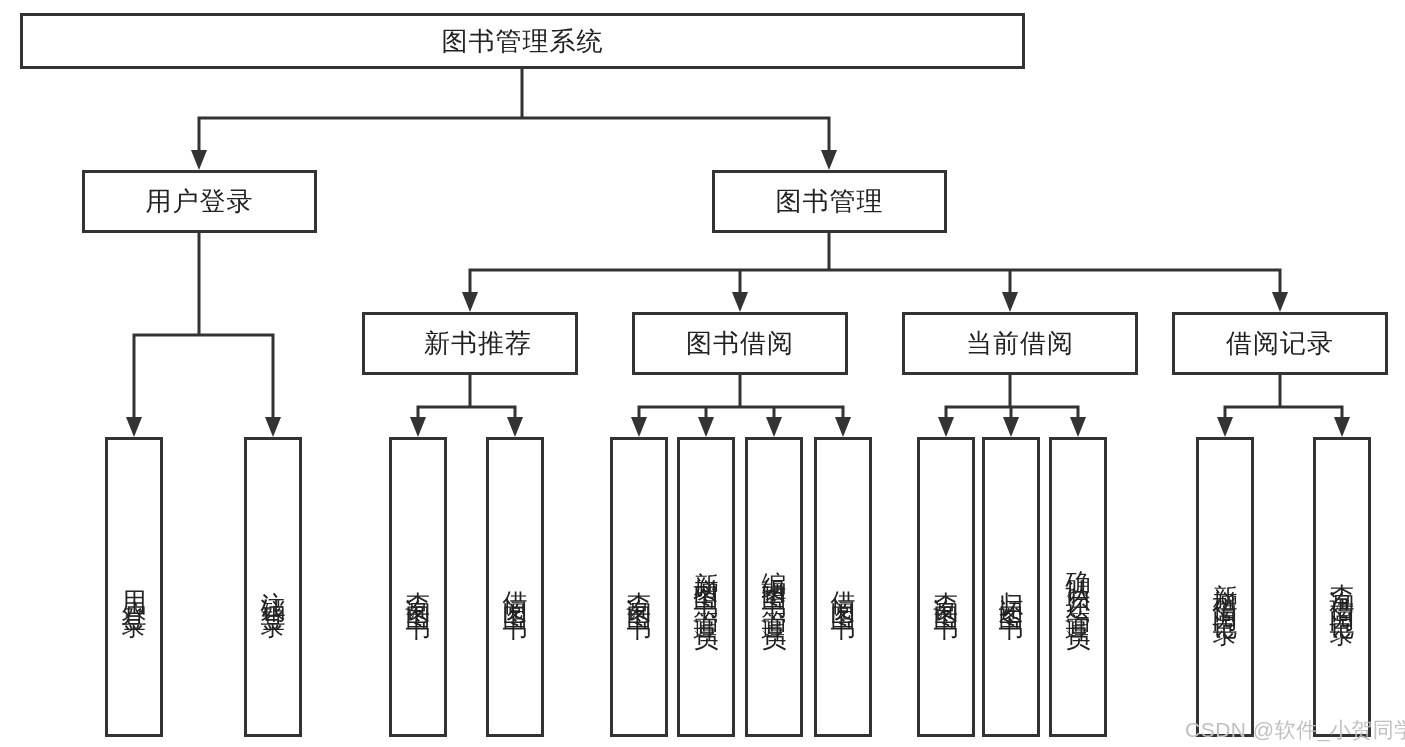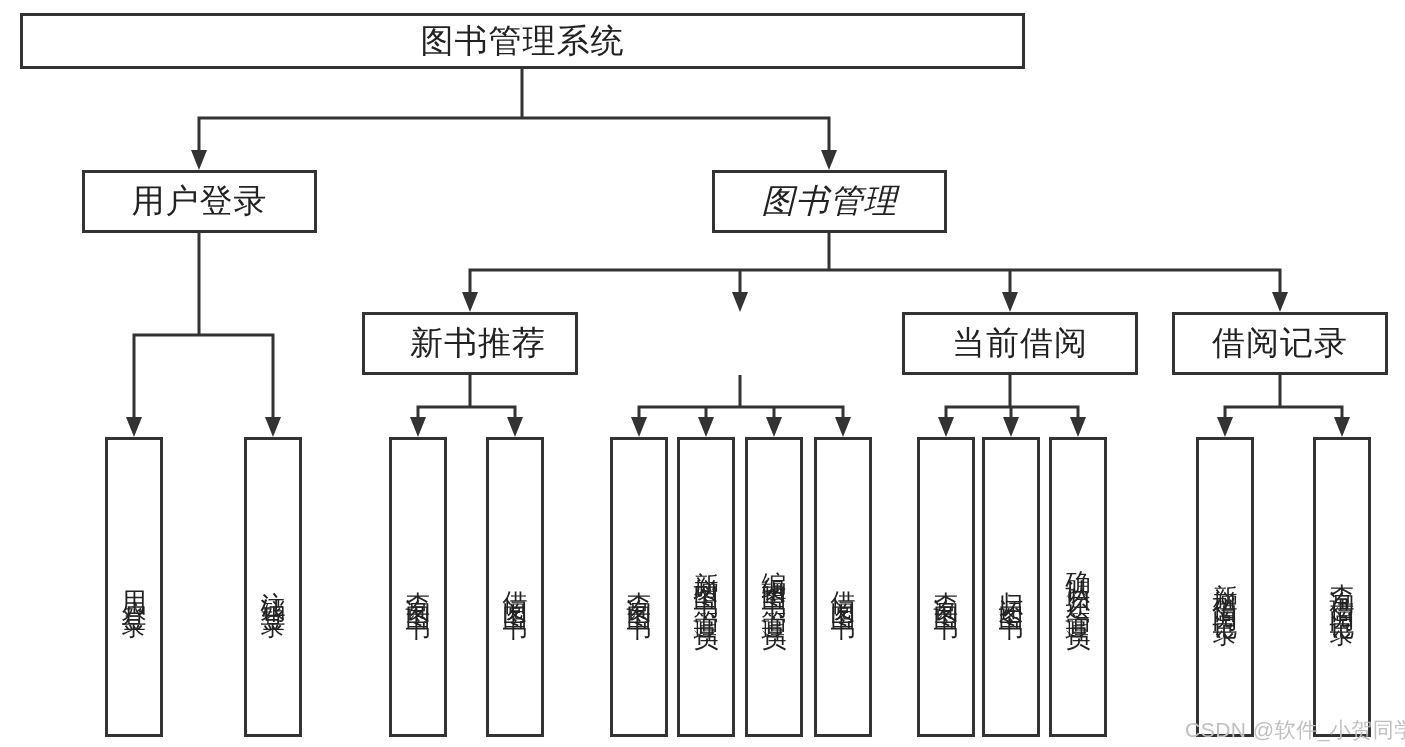--- a/index.html
+++ b/index.html
@@ -18,21 +18,21 @@
     width: 1405px; height: 747px;
   }
   .hbox {
     position: absolute;
     box-sizing: border-box;
     border: 3px solid #333333;
     background: #ffffff;
     display: flex;
     align-items: center;
     justify-content: center;
-    font-size: 33px;
+    font-size: 26px;
     letter-spacing: 1px;
     z-index: 2;
   }
   .vbox {
     position: absolute;
     box-sizing: border-box;
     border: 3px solid #333333;
     background: #ffffff;
     top: 437px;
     height: 300px;
@@ -106,26 +106,29 @@
     </g>
   </svg>
 
   <div class="hbox" style="left:20px; top:13px; width:1005px; height:56px;">
     <span>图书管理系统</span>
   </div>
 
   <div class="hbox" style="left:82px; top:170px; width:235px; height:63px;">
     <span>用户登录</span>
   </div>
-  <div class="hbox" style="left:712px; top:170px; width:235px; height:63px;font-style:italic;">
+  <div class="hbox" style="left:712px; top:170px; width:235px; height:63px;">
     <span>图书管理</span>
   </div>
 
   <div class="hbox" style="left:362px; top:312px; width:216px; height:63px;padding-left:16px;">
     <span>新书推荐</span>
+  </div>
+  <div class="hbox" style="left:632px; top:312px; width:216px; height:63px;">
+    <span>图书借阅</span>
   </div>
   <div class="hbox" style="left:902px; top:312px; width:236px; height:63px;">
     <span>当前借阅</span>
   </div>
   <div class="hbox" style="left:1172px; top:312px; width:216px; height:63px;">
     <span>借阅记录</span>
   </div>
 
   <div class="vbox" style="left:105px;">
     <span class="vtext">用户登录</span>

